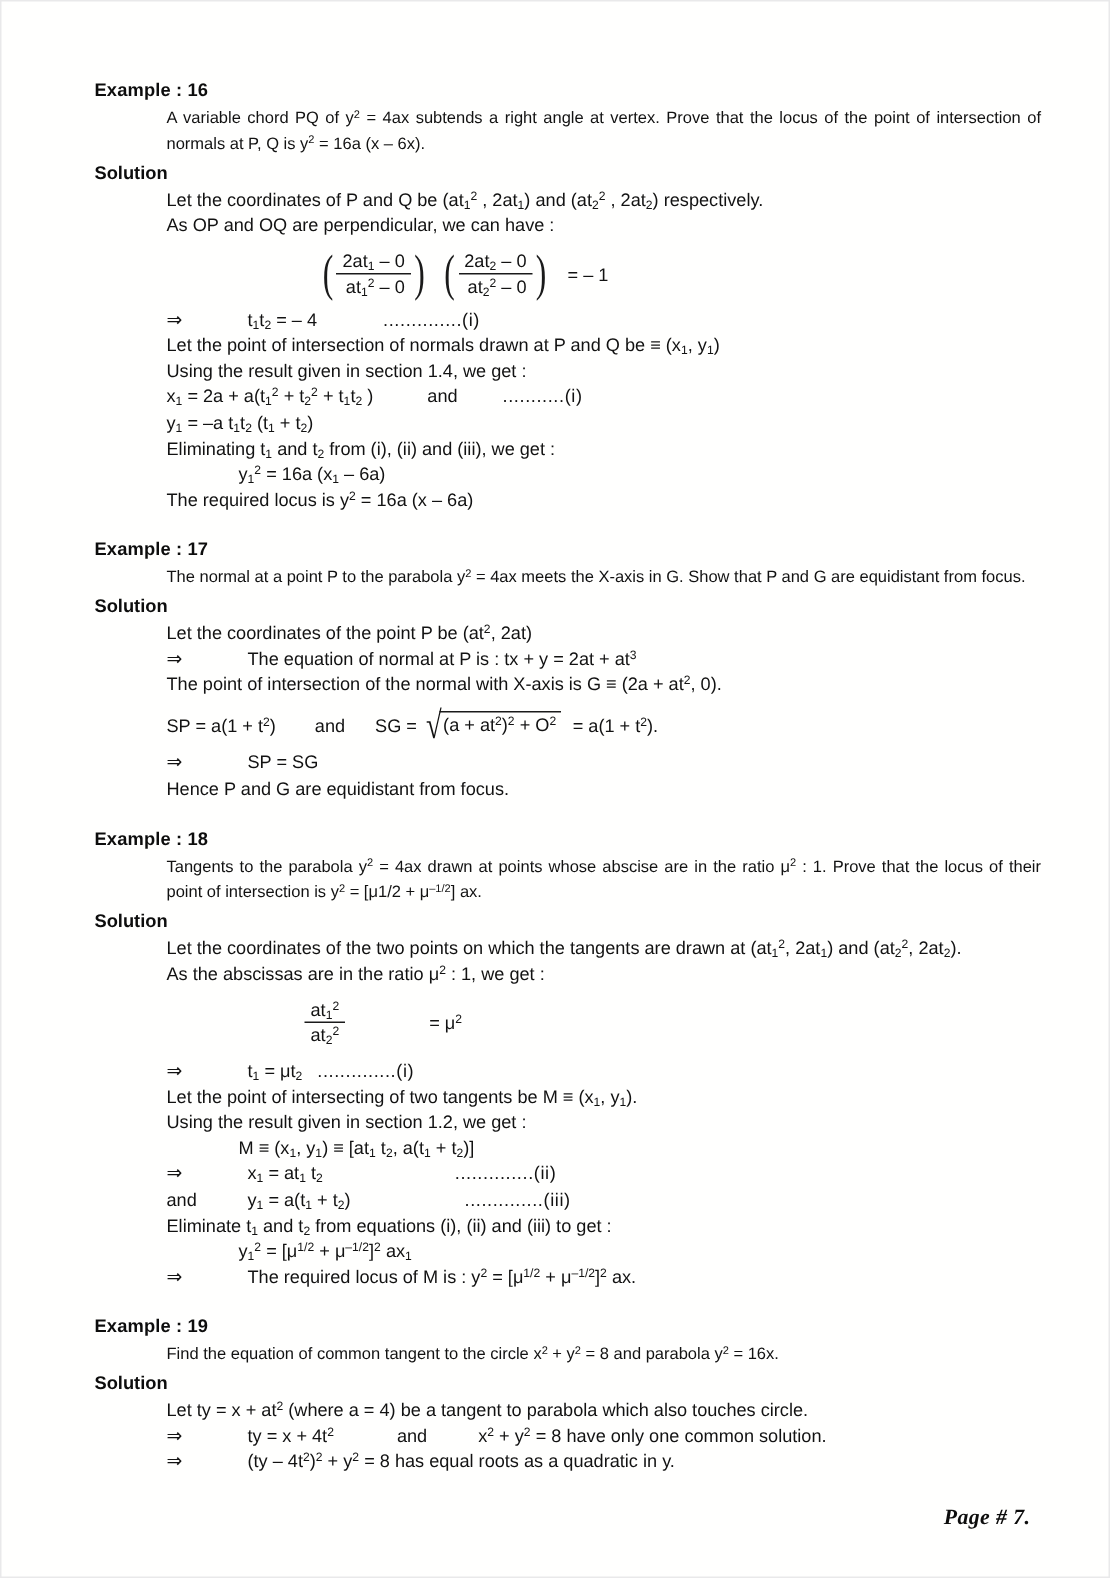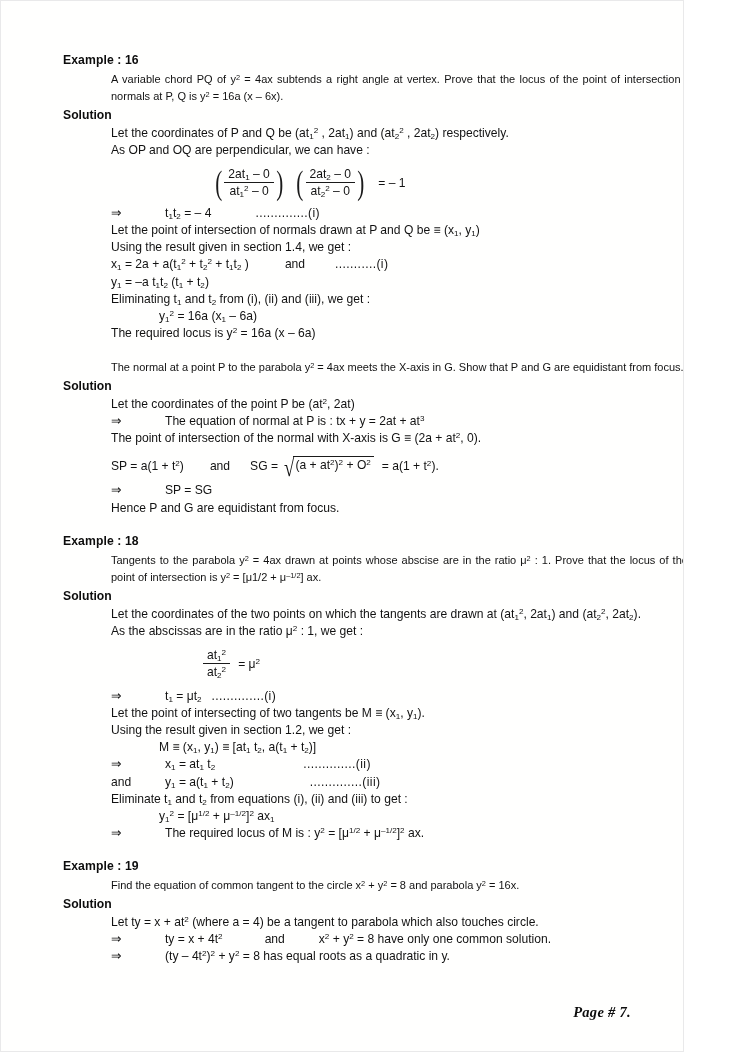--- a/index.html
+++ b/index.html
@@ -7,21 +7,21 @@
     margin: 0;
     padding: 0;
     background: #ffffff;
   }
   body {
     font-family: "Liberation Sans", sans-serif;
     color: #111111;
   }
   .page {
     position: relative;
-    width: 684px;
+    width: 740px;
     height: 1052px;
     box-sizing: border-box;
     background: #fffffe;
     border: 1px solid #e9e9ea;
     overflow: hidden;
   }
   .content {
     position: absolute;
     left: 62px;
     top: 52px;
@@ -98,21 +98,21 @@
   }
   sup {
     font-size: 0.67em;
     vertical-align: 0.46em;
     line-height: 0;
   }
   
   .frac {
     display: inline-block;
     vertical-align: middle;
-    text-align: center;
+    text-align: right;
     line-height: 1.18;
     font-size: 12.1px;
   }
   .frac .num {
     display: block;
     padding: 0 4px 1px 4px;
     border-bottom: 1px solid #1a1a1a;
   }
   .frac .den {
     display: block;
@@ -146,20 +146,21 @@
     font-size: 12.1px;
   }
   .eq-block2 {
     margin-left: 140px;
     margin-top: 8px;
     margin-bottom: 8px;
     font-size: 12.1px;
     color: #121212;
     display: flex;
     align-items: center;
+    gap: 48px;
   }
   
   .sqrt {
     display: inline-flex;
     align-items: stretch;
     vertical-align: middle;
   }
   .sqrt .rad {
     font-size: 19px;
     line-height: 1;
@@ -270,20 +271,21 @@
       </div>
       <div class="body-line" style="margin-left:96px;">
         y<sub>1</sub><sup>2</sup> = 16a (x<sub>1</sub> – 6a)
       </div>
       <div class="body-line">
         The required locus is y<sup>2</sup> = 16a (x – 6a)
       </div>
     </div>
 
     <div class="example-block">
+      <div class="ex-head">Example : 17</div>
       <div class="stmt">
         The normal at a point P to the parabola y<sup>2</sup> = 4ax meets the X-axis in G. Show that P and G are equidistant
         from focus.
       </div>
       <div class="sol-head">Solution</div>
 
       <div class="body-line">
         Let the coordinates of the point P be (at<sup>2</sup>, 2at)
       </div>
 

